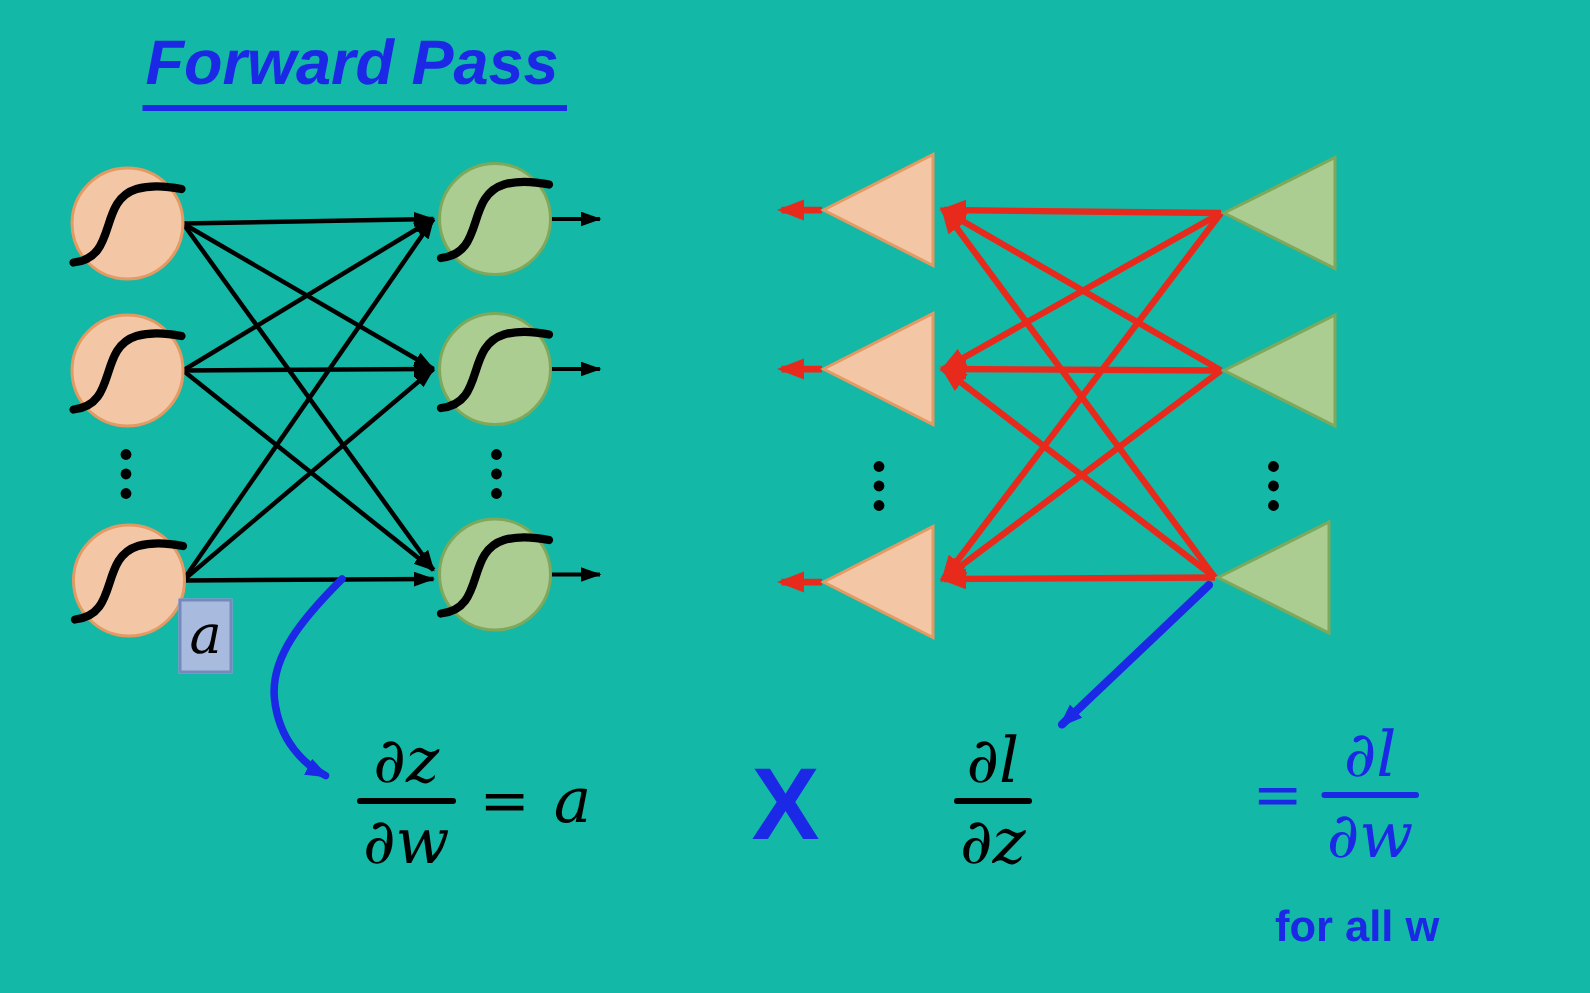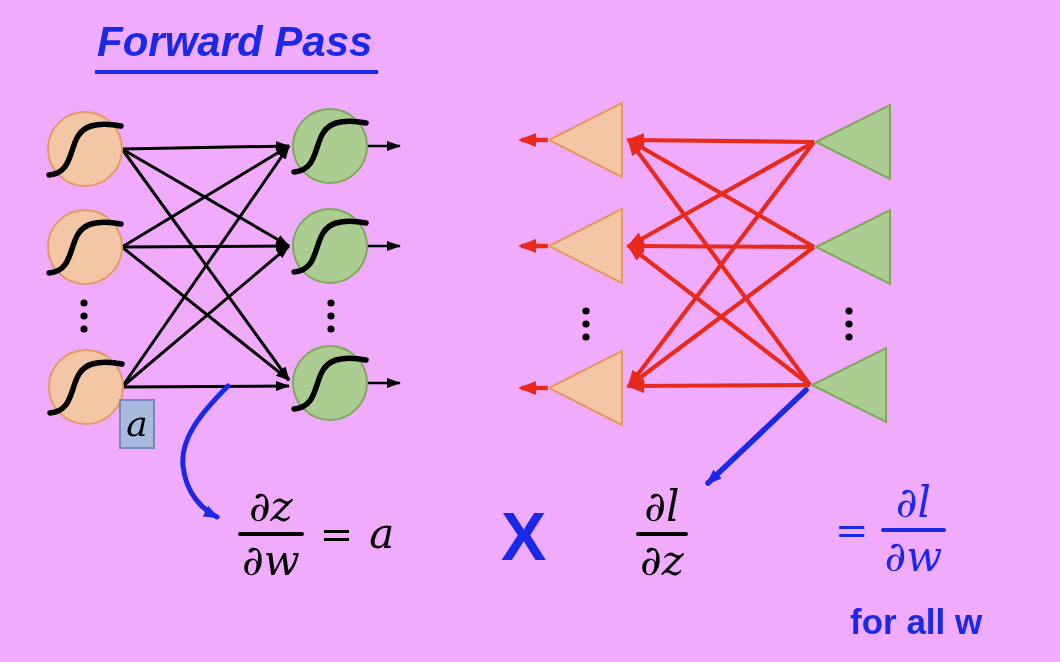--- a/index.html
+++ b/index.html
@@ -1,16 +1,16 @@
 <!DOCTYPE html>
 <html style="--blue: #1b28e6; --red: #e82a1d; --black: #000000; --orange-fill: #f3c7a6; --orange-stroke: #e39a63; --green-fill: #abcd92; --green-stroke: #7fa85a; --label-fill: #a8bbde; --label-stroke: #7589be;"><head>
 <meta charset="utf-8">
 <style>
   html,body{margin:0;padding:0;background:#fff;width:1060px;height:662px;overflow:hidden;}
-  .stage{position:relative;width:1060px;height:662px;background:#f0abfc;
+  .stage{position:relative;width:1060px;height:662px;background:#14b8a6;
          font-family:"Liberation Sans",sans-serif;}
   .abs{position:absolute;}
   svg{display:block;}
 
   
   .pass-title{
     font-family:"Liberation Sans",sans-serif;
     font-weight:bold;font-style:italic;
     font-size:42px;line-height:1.0;
     color:var(--blue,#1b28e6);
@@ -39,21 +39,21 @@
   .frac .num,.frac .den{font-style:italic;font-size:42px;line-height:1.18;padding:0 4px;}
   .frac .bar{align-self:stretch;height:4px;background:#000;border-radius:2px;}
   .eq{font-size:40px;line-height:1;padding:0 6px;}
   .res{font-style:italic;font-size:42px;line-height:1;}
   #formula-dzdw{left:238px;top:482px;gap:10px;}
   #formula-dldz{left:636px;top:482px;}
   #formula-dldw{left:829px;top:478px;gap:6px;color:var(--blue,#1b28e6);}
   #formula-dldw .bar{background:var(--blue,#1b28e6);}
   #multiply-x{left:501px;top:502px;font-size:68px;line-height:1;font-weight:bold;
               color:var(--blue,#1b28e6);font-family:"Liberation Sans",sans-serif;}
-  #for-all-w{left:850px;top:604px;font-size:35px;font-weight:bold;line-height:1;
+  #for-all-w{left:850px;top:604px;font-size:29px;font-weight:bold;line-height:1;
              color:var(--blue,#1b28e6);font-family:"Liberation Sans",sans-serif;}
 </style>
 </head>
 <body>
 
 <div class="stage">
 
   <svg class="abs" style="left:0;top:0" width="1060" height="662" viewBox="0 0 1060 662">
     <defs>
       <marker id="mBlack" markerUnits="userSpaceOnUse" markerWidth="16" markerHeight="12" refX="13" refY="5" orient="auto">

